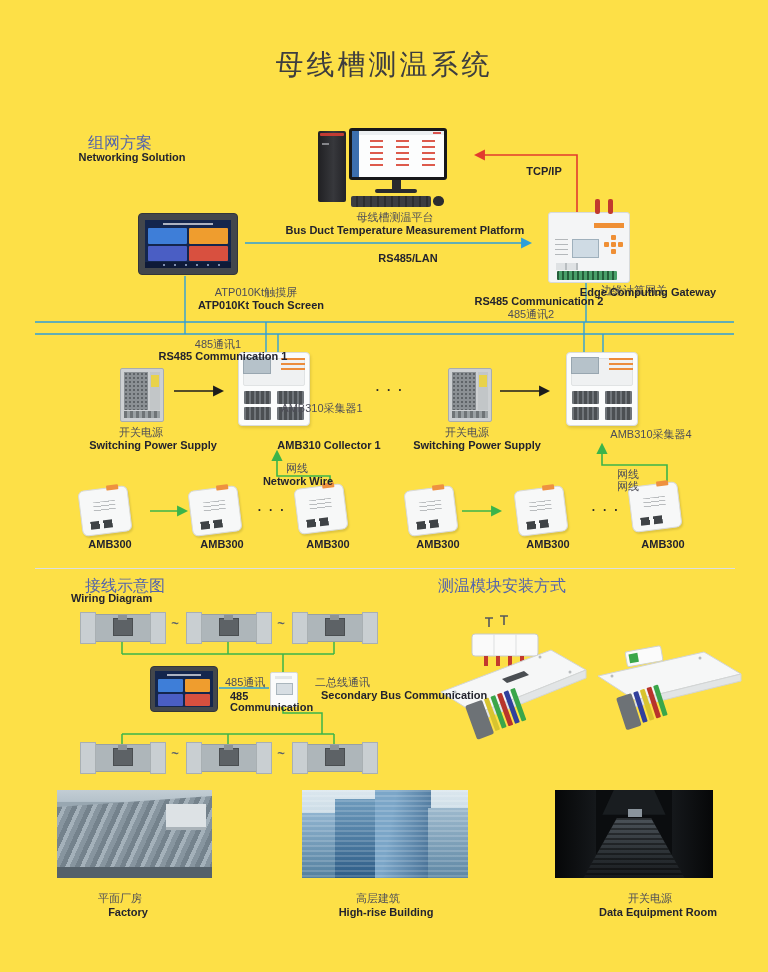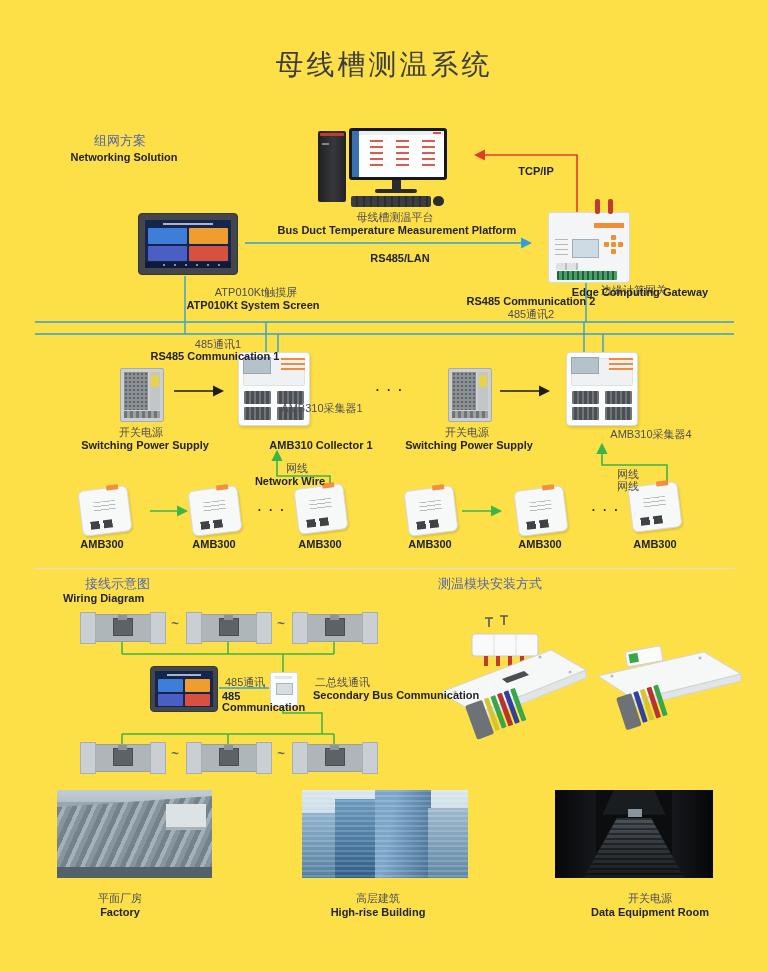--- a/index.html
+++ b/index.html
@@ -1,23 +1,23 @@
 <!DOCTYPE html>
 <html><head>
 <meta charset="utf-8">
 <style>
   html,body{margin:0;padding:0;background:#ffffff;}
   #canvas{position:relative;width:768px;height:972px;background:#fde047;overflow:hidden;
           font-family:"Liberation Sans","DejaVu Sans",sans-serif;}
   svg{position:absolute;left:0;top:0;z-index:1;}
   .lbl{position:absolute;transform:translateX(-50%);white-space:nowrap;z-index:6;
        font-size:11px;line-height:1.1;color:#4e4e58;}
-  .lbl.en{font-weight:bold;color:#23232e;}
+  .lbl.en{font-weight:bold;color:#23232e;margin-left:8px;}
   .lbl.leftal{transform:none;}
-  .lbl.sec{color:#5565ab;font-size:13px;}
+  .lbl.sec{color:#5565ab;font-size:16px;}
   .lbl.dots{font-weight:bold;color:#2a2a2a;letter-spacing:2px;font-size:12px;}
   .lbl.tilde{color:#5f6569;font-size:13px;font-weight:bold;transform:translateX(-50%);}
   .title-zh{position:absolute;left:384px;top:46px;transform:translateX(-50%);
             font-family:"DejaVu Serif","Liberation Serif",serif;font-size:28px;color:#3d3d3f;
             letter-spacing:3px;z-index:6;white-space:nowrap;}
   .title-en{position:absolute;left:384px;top:83px;transform:translateX(-50%);
             font-size:13px;font-weight:bold;color:#2c2c3a;z-index:6;white-space:nowrap;}
   .dev{position:absolute;z-index:4;}
   
   .pc-tower{left:318px;top:131px;width:28px;height:71px;background:linear-gradient(90deg,#202023,#37383c 55%,#232327);border-radius:2px;}
@@ -261,21 +261,21 @@
       <div class="tiles">
         <div class="t1"></div>
           <div class="t2"></div>
         <div class="t3"></div>
           <div class="t4"></div>
       </div>
       <div class="nav"></div>
     </div>
   </div>
   <div class="lbl" style="left:256px;top:286px;">ATP010Kt触摸屏</div>
-  <div class="lbl en" style="left:253px;top:299px;">ATP010Kt System Screen</div>
+  <div class="lbl en" style="left:253px;top:299px;">ATP010Kt Touch Screen</div>
 
   <div class="dev gw">
     <i class="ant a1"></i>
     <i class="ant a2"></i>
     <i class="ostrip"></i>
     <i class="lines"></i>
     <i class="disp"></i>
     <i class="pad">
         <i></i>
       </i>

